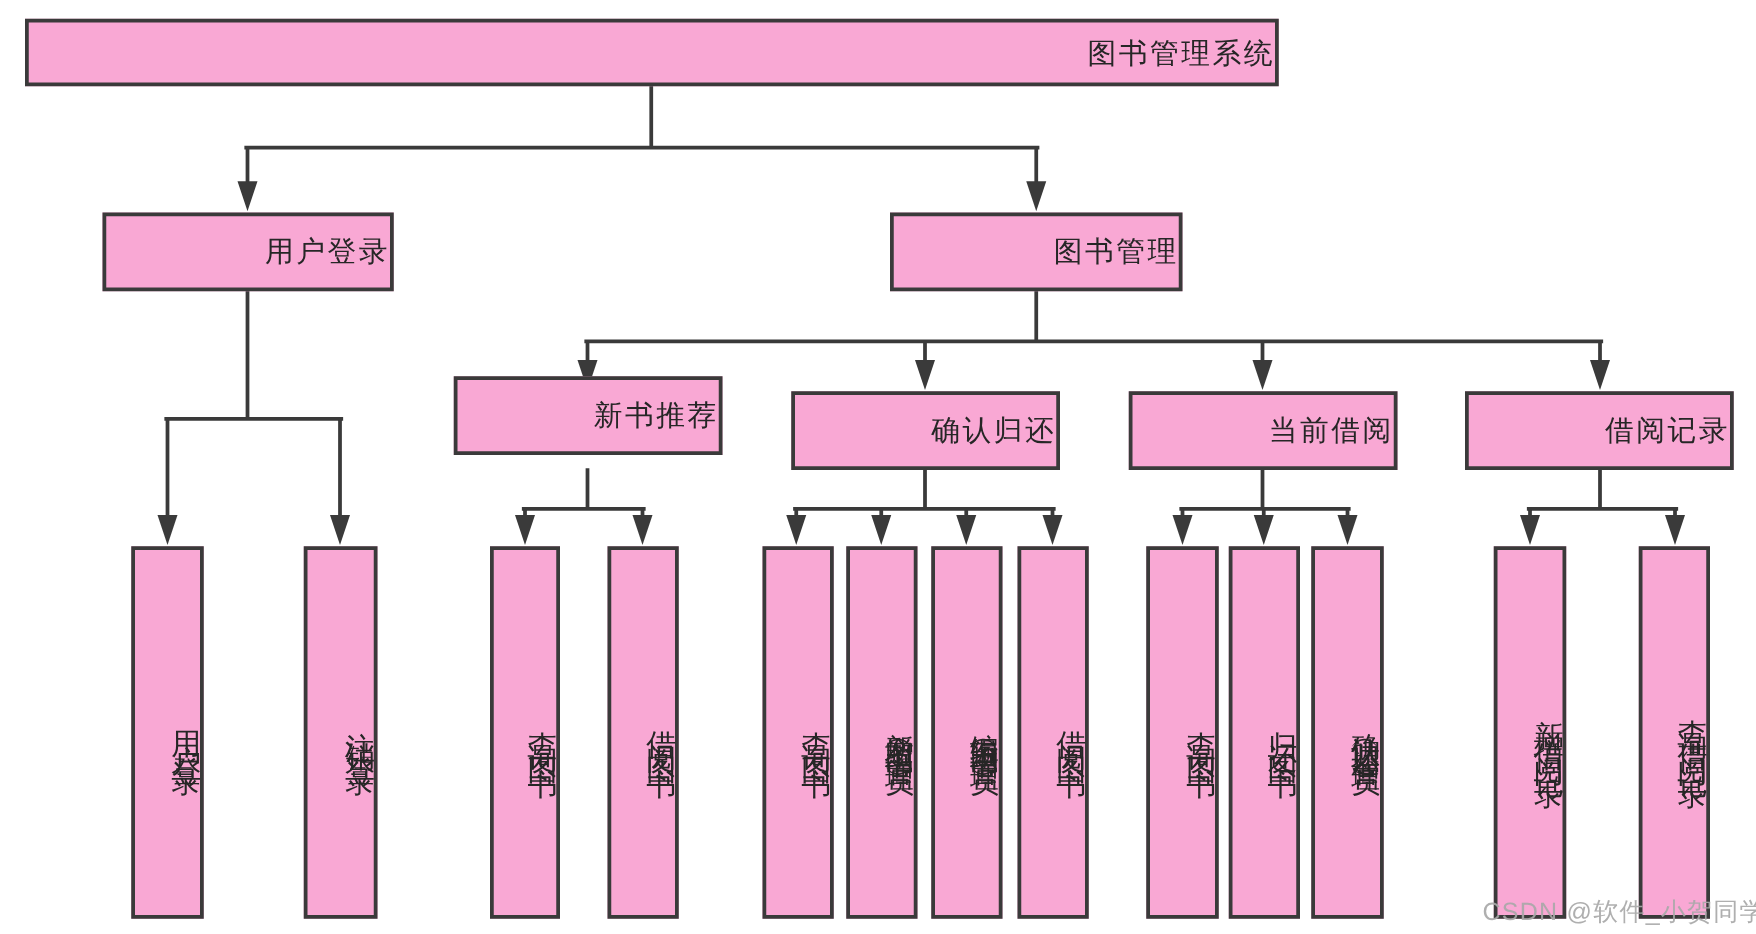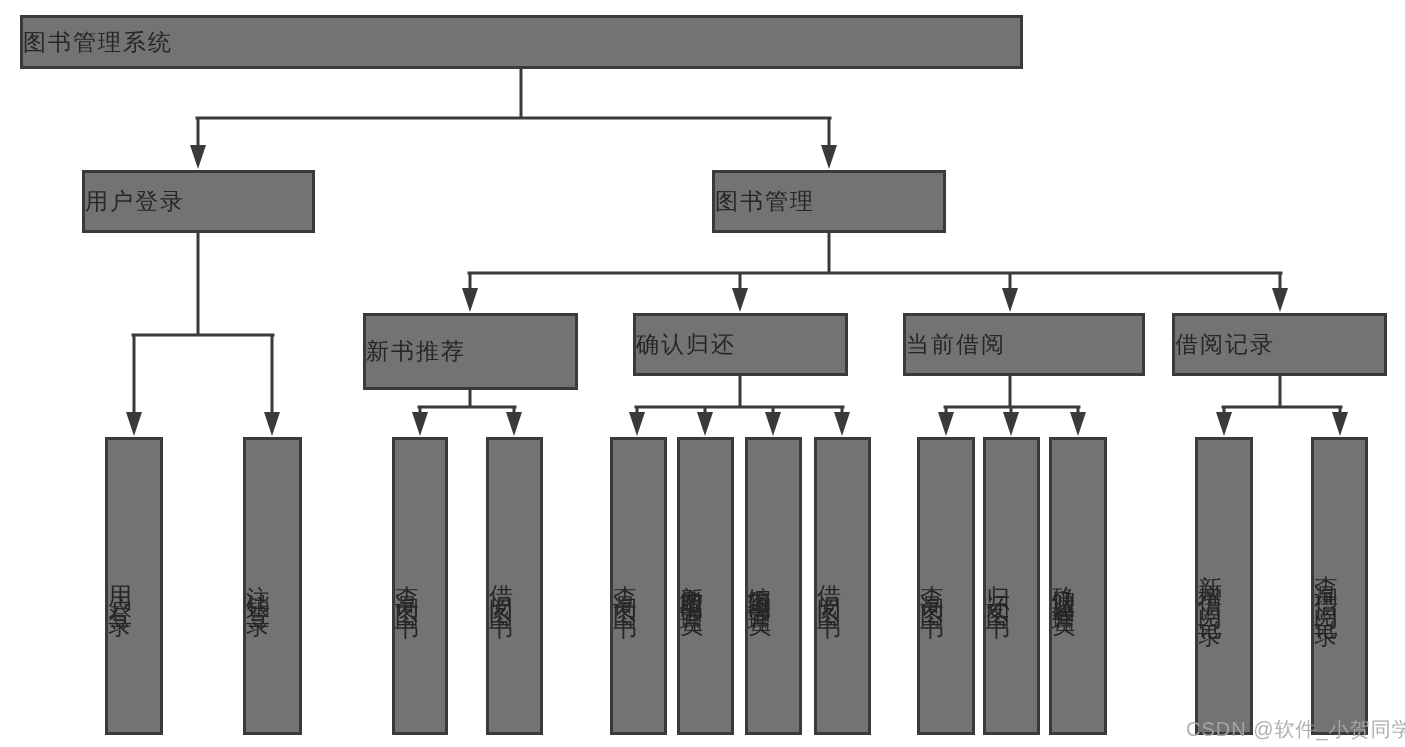--- a/index.html
+++ b/index.html
@@ -14,24 +14,24 @@
   #connectors {
     position: absolute;
     left: 0; top: 0;
     width: 1405px; height: 747px;
     z-index: 1;
   }
   .node {
     position: absolute;
     box-sizing: border-box;
     border: 3px solid #3a3a3a;
-    background: #737373;
+    background: #f9a8d4;
     display: flex;
     align-items: center;
-    justify-content: flex-start;
+    justify-content: flex-end;
     color: #262626;
     z-index: 2;
   }
   .hnode span {
     font-size: 23px;
     letter-spacing: 2px;
     white-space: nowrap;
   }
   .leaf span {
     writing-mode: vertical-rl;
@@ -112,27 +112,27 @@
     <span>图书管理系统</span>
   </div>
 
   <div class="node hnode" style="left:82px; top:170px; width:233px; height:63px;">
     <span>用户登录</span>
   </div>
   <div class="node hnode" style="left:712px; top:170px; width:234px; height:63px;">
     <span>图书管理</span>
   </div>
 
-  <div class="node hnode" style="left:363px; top:313px; width:215px; height:77px;">
+  <div class="node hnode" style="left:363px; top:301px; width:215px; height:63px;">
     <span>新书推荐</span>
   </div>
   <div class="node hnode" style="left:633px; top:313px; width:215px; height:63px;">
     <span>确认归还</span>
   </div>
-  <div class="node hnode" style="left:903px; top:313px; width:242px; height:63px;">
+  <div class="node hnode" style="left:903px; top:313px; width:215px; height:63px;">
     <span>当前借阅</span>
   </div>
   <div class="node hnode" style="left:1172px; top:313px; width:215px; height:63px;">
     <span>借阅记录</span>
   </div>
 
   <div class="node leaf" style="left:105px; top:437px; width:58px; height:298px;">
     <span>用户登录</span>
   </div>
   <div class="node leaf" style="left:243px; top:437px; width:59px; height:298px;">

